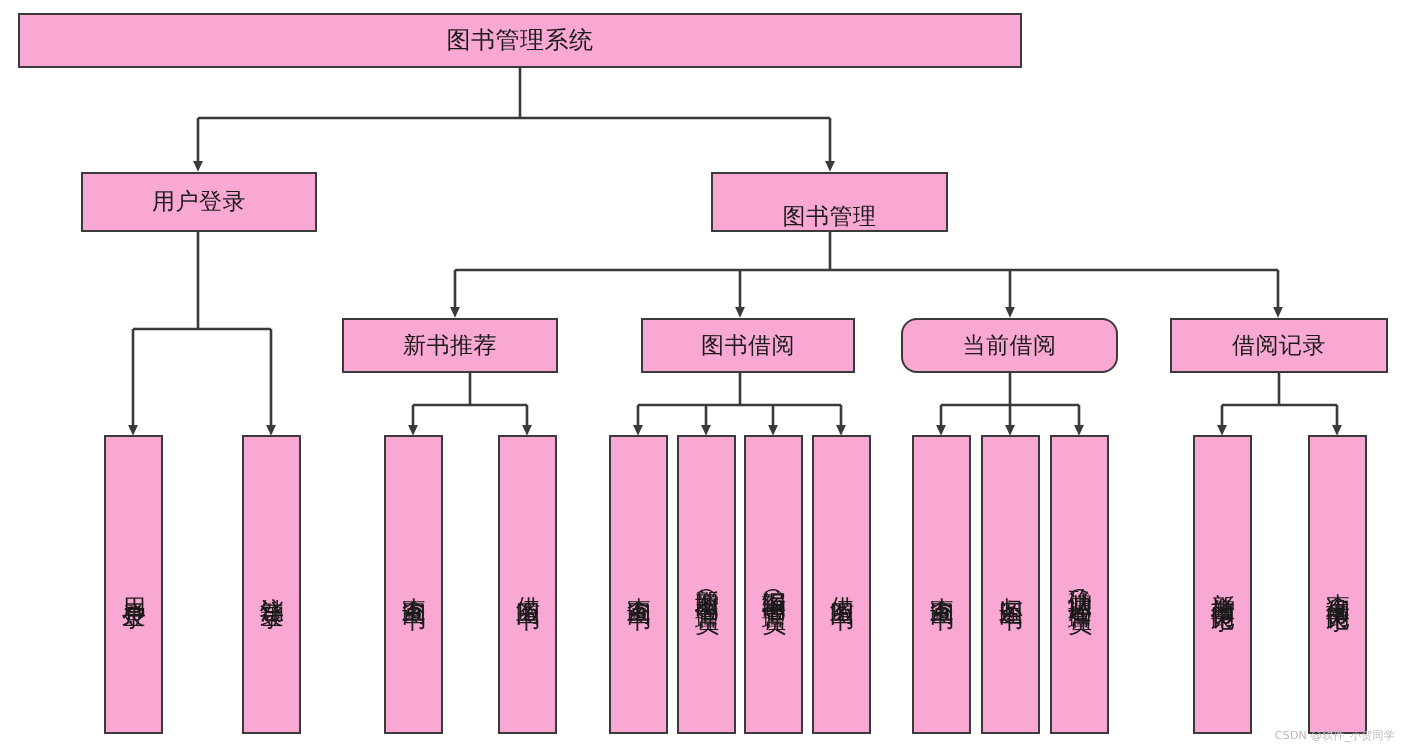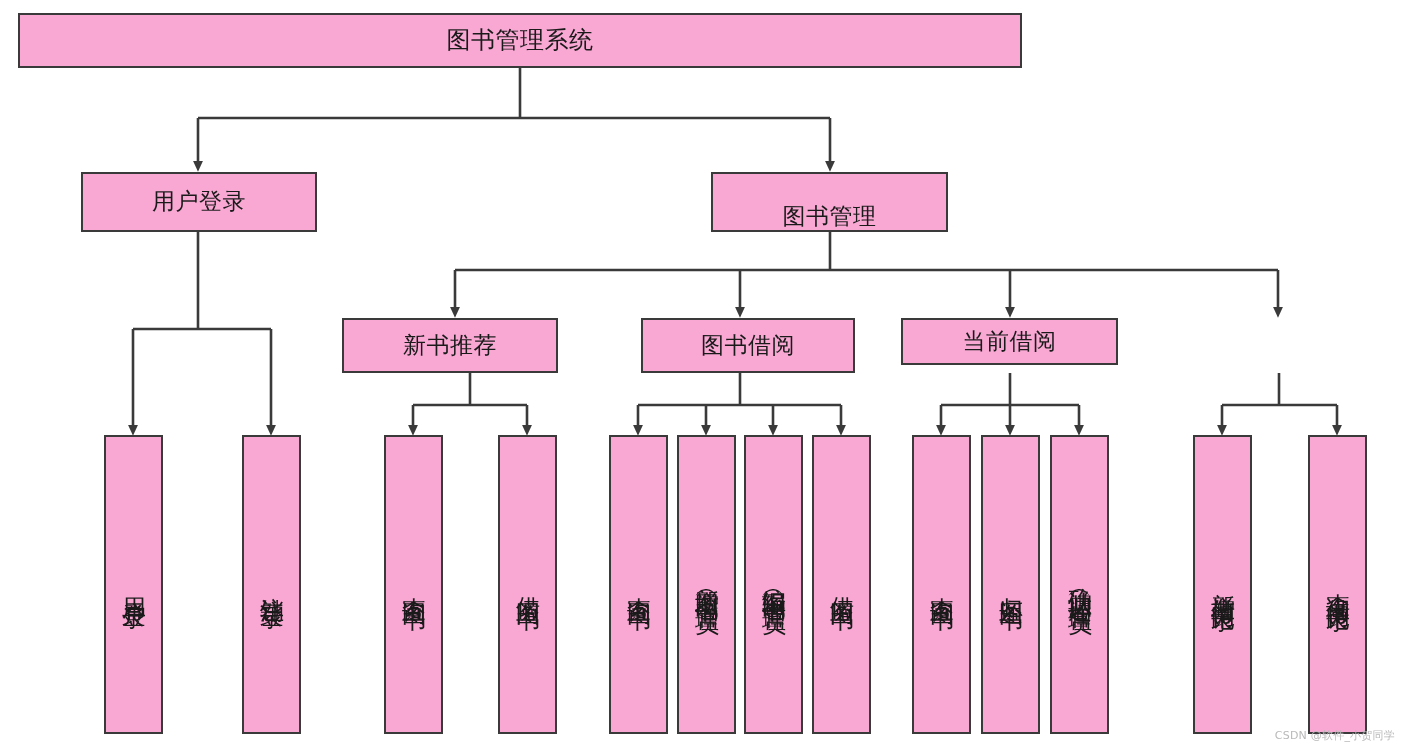--- a/index.html
+++ b/index.html
@@ -143,24 +143,27 @@
   </div>
 
   <div class="node h" style="left:342px; top:318px; width:216px; height:55px;">
     <span class="lbl">新书推荐</span>
   </div>
 
   <div class="node h" style="left:633px; top:318px; width:214px; height:55px;margin-left:8px;">
     <span class="lbl">图书借阅</span>
   </div>
 
-  <div class="node h" style="left:901px; top:318px; width:217px; height:47px;">
+  <div class="node h" style="left:901px; top:318px; width:217px; height:55px;border-radius:16px;">
     <span class="lbl">当前借阅</span>
   </div>
 
+  <div class="node h" style="left:1170px; top:318px; width:218px; height:55px;">
+    <span class="lbl">借阅记录</span>
+  </div>
 
   <div class="node v" style="left:104px; top:435px; width:59px; height:299px;">
     <span class="lbl">用户登录</span>
   </div>
 
   <div class="node v" style="left:242px; top:435px; width:59px; height:299px;">
     <span class="lbl">注销登录</span>
   </div>
 
   <div class="node v" style="left:384px; top:435px; width:59px; height:299px;">

